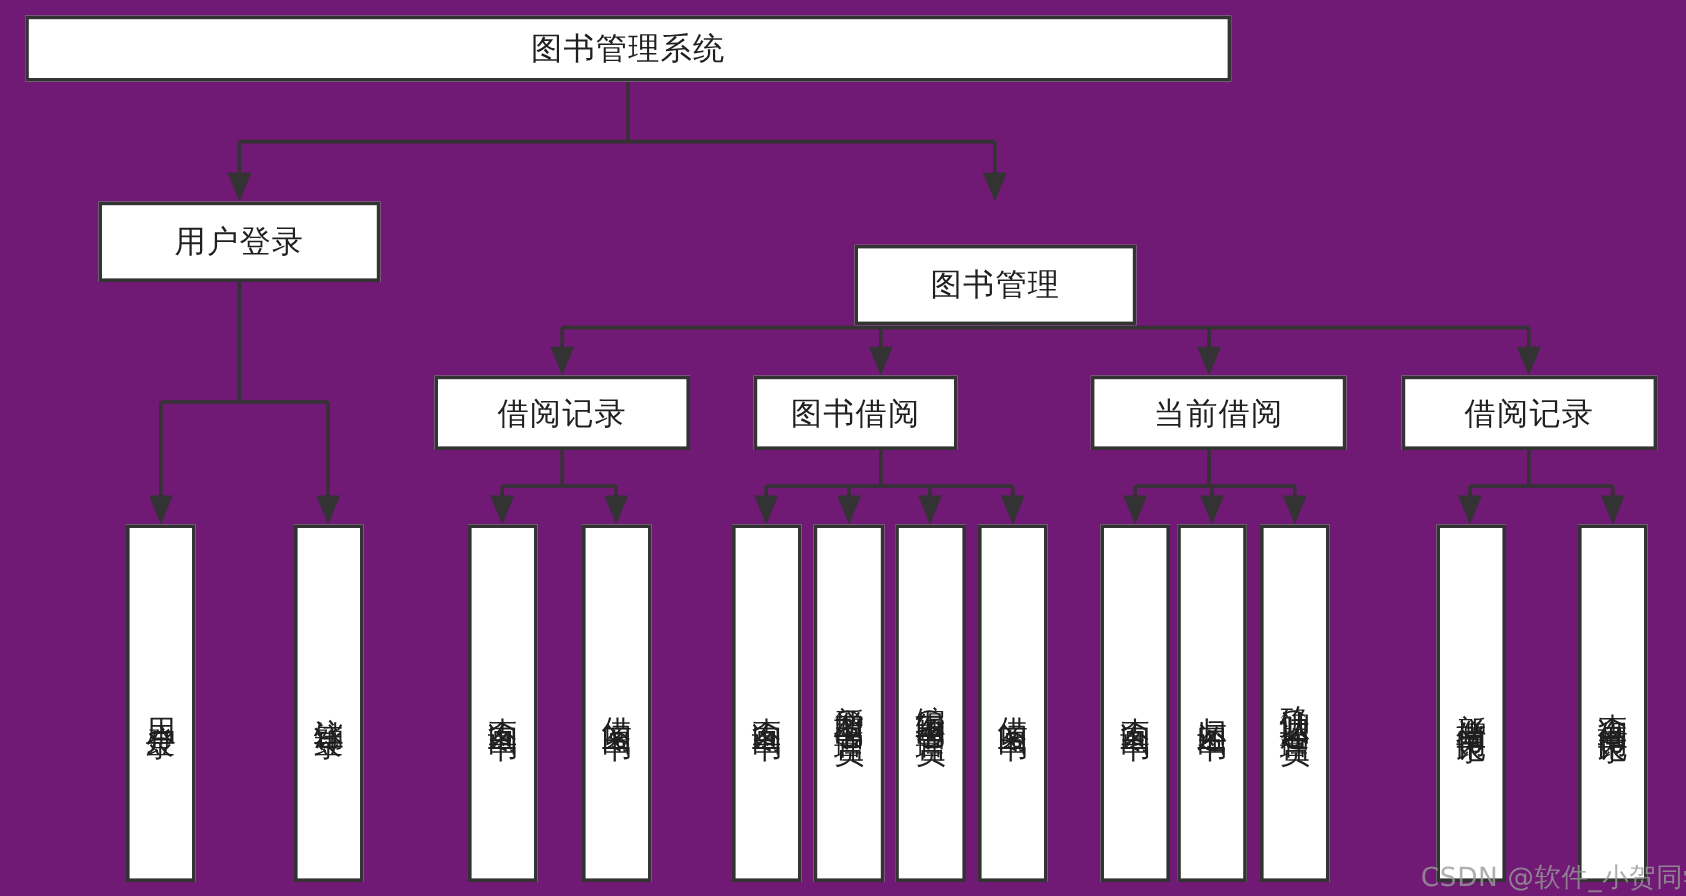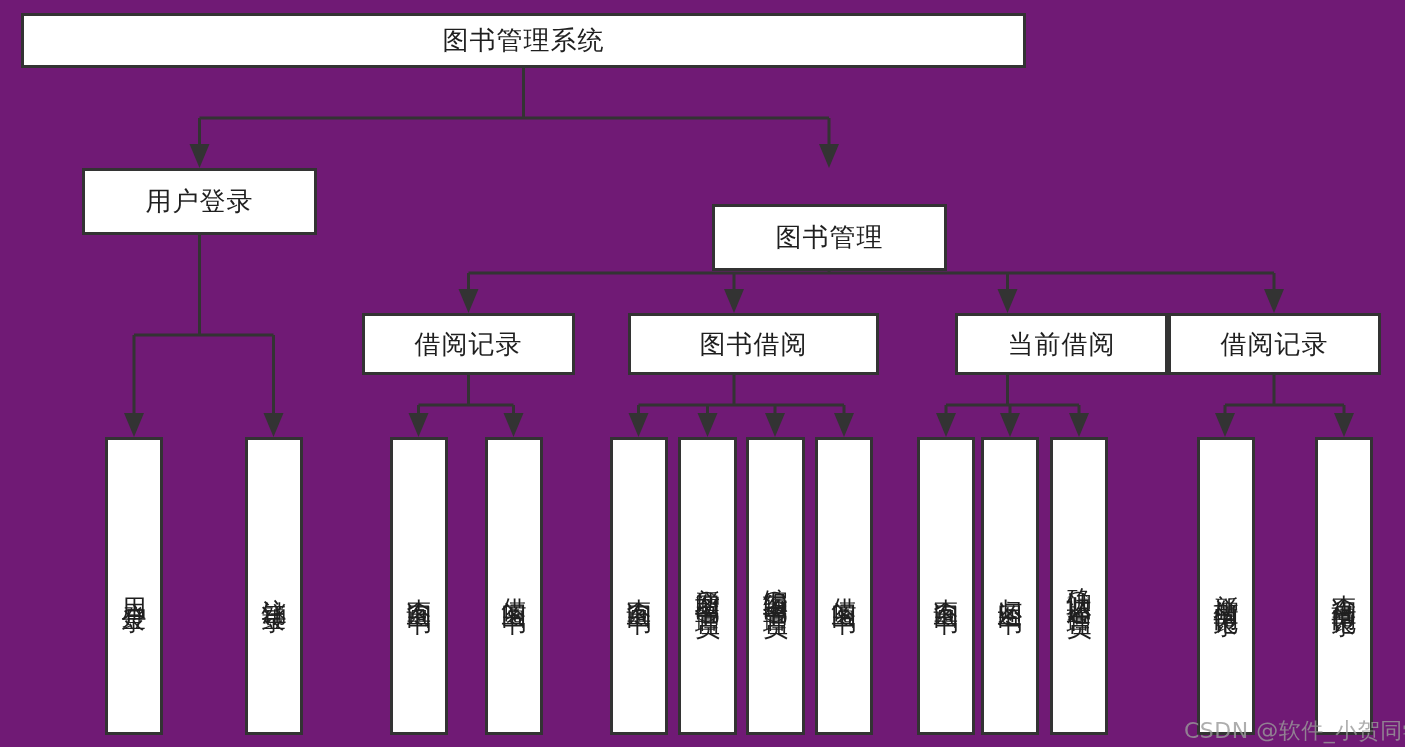--- a/index.html
+++ b/index.html
@@ -102,24 +102,24 @@
   <div class="box hbox" style="left:82px; top:168px; width:235px; height:67px;">
     <span>用户登录</span>
   </div>
   <div class="box hbox" style="left:712px; top:168px; width:235px; height:67px;margin-top:36px;">
     <span>图书管理</span>
   </div>
 
   <div class="box hbox" style="left:362px; top:313px; width:213px; height:62px;">
     <span>借阅记录</span>
   </div>
-  <div class="box hbox" style="left:628px; top:313px; width:251px; height:62px;">
+  <div class="box hbox" style="left:628px; top:313px; width:170px; height:62px;">
     <span>图书借阅</span>
   </div>
-  <div class="box hbox" style="left:955px; top:313px; width:213px; height:62px;">
+  <div class="box hbox" style="left:909px; top:313px; width:213px; height:62px;">
     <span>当前借阅</span>
   </div>
   <div class="box hbox" style="left:1168px; top:313px; width:213px; height:62px;text-align:right;">
     <span>借阅记录</span>
   </div>
 
   <div class="box vbox" style="left:105px; top:437px; width:58px; height:298px;">
     <span class="vlabel">用户登录</span>
   </div>
   <div class="box vbox" style="left:245px; top:437px; width:58px; height:298px;">

